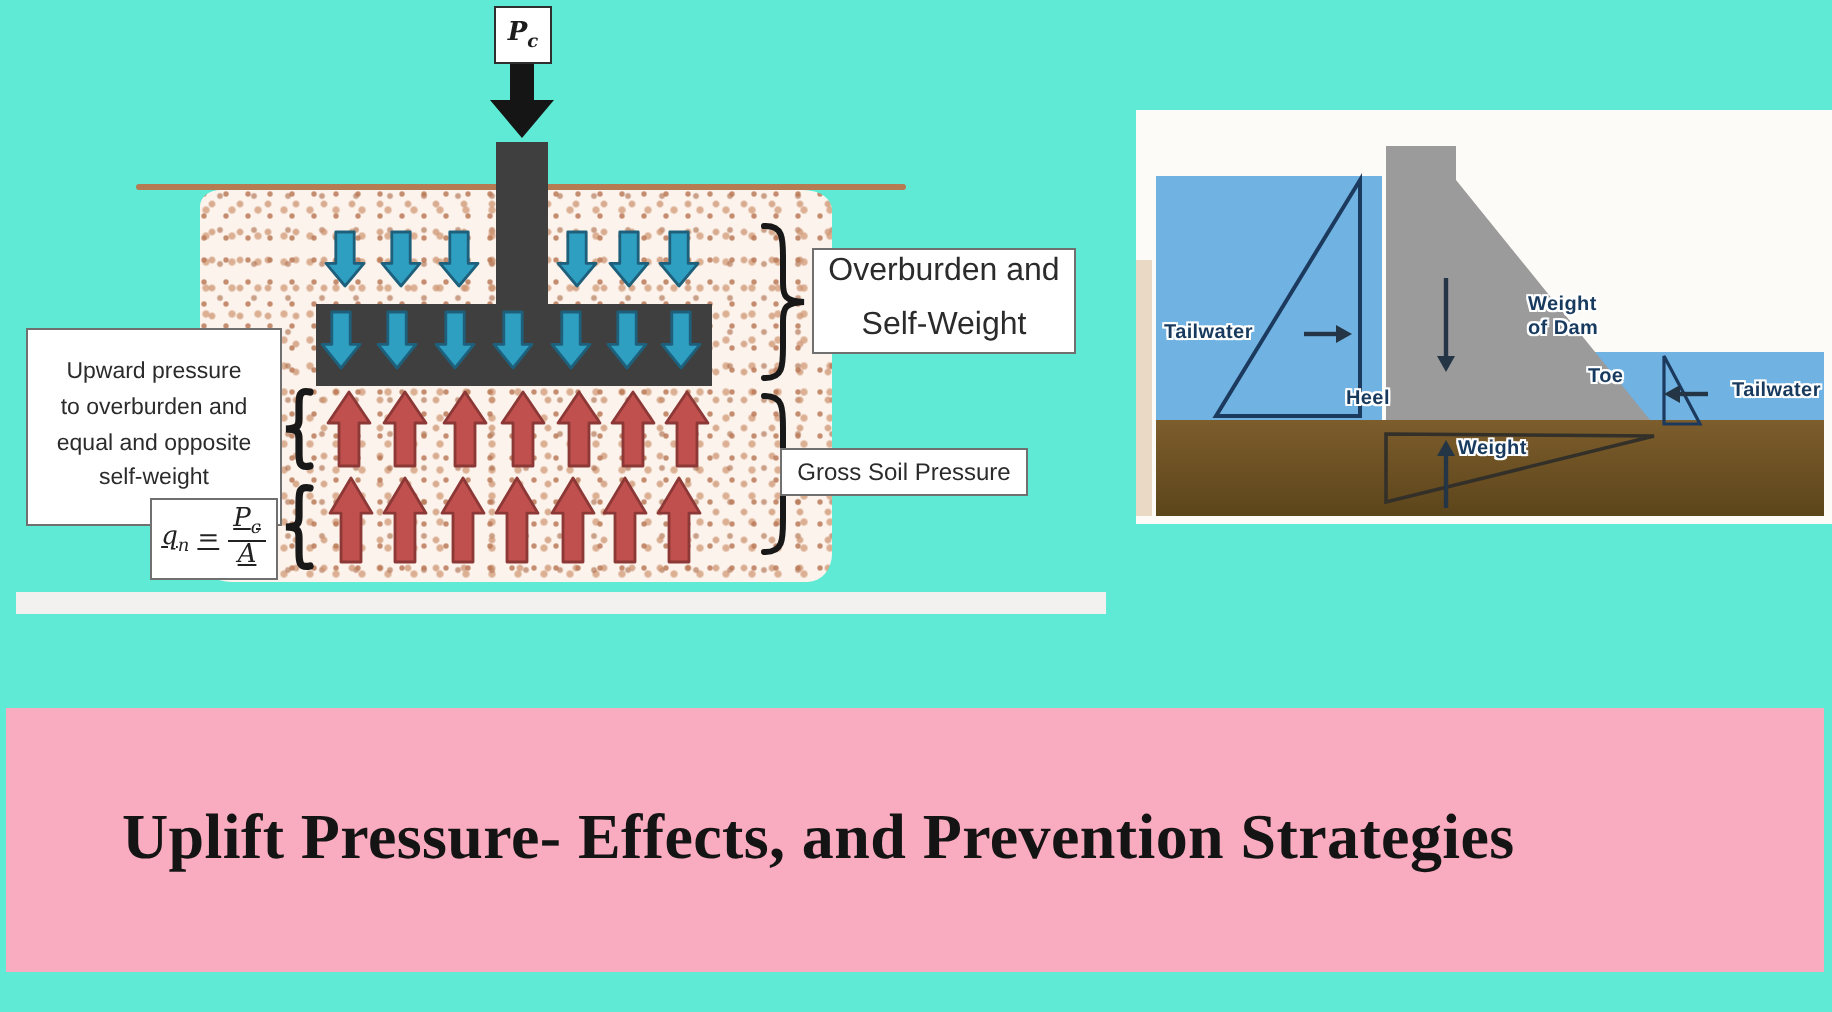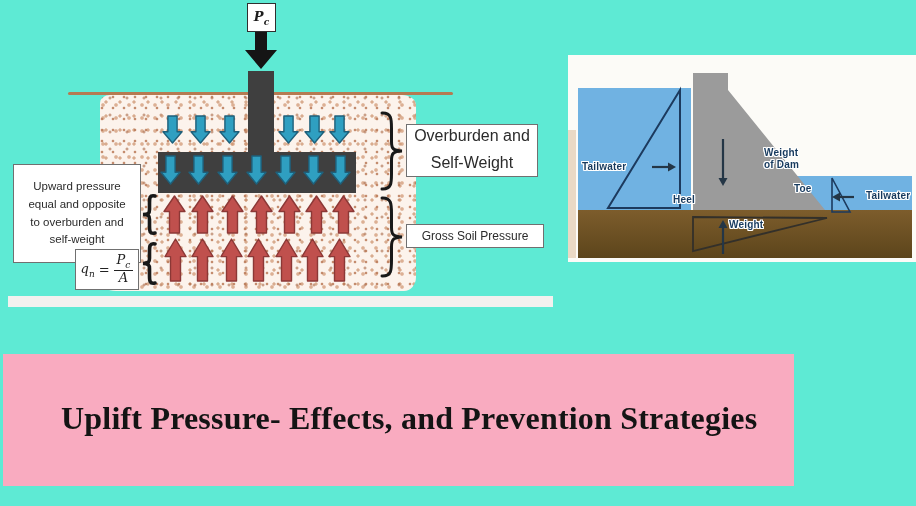--- a/index.html
+++ b/index.html
@@ -25,25 +25,25 @@
         background:var(--column,#3f3f3f);}
   .top-arrow{position:absolute;left:244px;top:30px;}
   .pc-box{position:absolute;left:247px;top:3px;width:27px;height:27px;background:#fff;
         border:1.5px solid #2f2f2f;display:flex;align-items:center;justify-content:center;
         font:italic bold 13px "DejaVu Serif",serif;color:#1c1c1c;}
   .pc-box sub,.math sub{font-size:9px;}
   .box{position:absolute;background:#fff;border:1px solid #707070;color:var(--box-text,#2b2b2b);
         font:11.5px/1.55 "Liberation Sans",sans-serif;text-align:center;
         display:flex;flex-direction:column;justify-content:center;box-sizing:border-box;}
   .box-overburden{left:406px;top:124px;width:132px;height:53px;font-size:16px;line-height:1.7;justify-content:flex-end;}
-  .box-gross{left:406px;top:224px;width:138px;height:24px;font-size:12px;}
+  .box-gross{left:390px;top:224px;width:124px;height:24px;font-size:12px;}
   .box-upward{left:13px;top:164px;width:128px;height:99px;}
   .box-formula{left:75px;top:249px;width:64px;height:41px;}
   .math{display:flex;align-items:center;justify-content:center;gap:4px;
-        font:italic 13px "DejaVu Serif",serif;color:#222;}
+        font:italic 13px "DejaVu Serif",serif;color:#222;text-decoration:underline;}
   .frac{display:inline-flex;flex-direction:column;line-height:1.15;text-align:center;}
   .frac .num{border-bottom:1px solid #222;padding:0 3px;}
   .soil-fade{position:absolute;left:8px;top:296px;width:545px;height:11px;background:#f3f1ef;}
 
   
   .dam{position:absolute;left:568px;top:55px;width:348px;height:207px;background:#fcfbf7;}
   .dam-edge{position:absolute;left:0;top:75px;width:8px;height:128px;background:#ead9c5;}
   .water-left{position:absolute;left:10px;top:33px;width:113px;height:122px;background:var(--water,#70b2e2);}
   .water-right{position:absolute;left:222px;top:121px;width:122px;height:34px;background:var(--water,#70b2e2);}
   .dam-ground{position:absolute;left:10px;top:155px;width:334px;height:48px;
@@ -54,21 +54,21 @@
         text-shadow:-1px -1px 0 #fff,1px -1px 0 #fff,-1px 1px 0 #fff,1px 1px 0 #fff,
                     0 -1px 0 #fff,0 1px 0 #fff,-1px 0 0 #fff,1px 0 0 #fff;}
   .lbl-headwater{left:14px;top:106px;}
   .lbl-weight{left:160px;top:92px;margin-left:36px;}
   .lbl-heel{left:105px;top:139px;}
   .lbl-toe{left:226px;top:128px;}
   .lbl-tailwater{left:298px;top:135px;}
   .lbl-uplift{left:161px;top:164px;}
 
   
-  .banner{position:absolute;left:3px;top:354px;width:791px;height:132px;
+  .banner{position:absolute;left:3px;top:354px;width:909px;height:132px;
         background:var(--banner-bg,#f9abc0);display:flex;align-items:center;}
   .banner h1{margin:0 0 4px 58px;font:bold 32px "Liberation Serif",serif;
         color:var(--banner-text,#141414);letter-spacing:.2px;}
 </style>
 </head>
 <body>
 
 <div class="page">
 
   <section class="foundation">
@@ -188,22 +188,22 @@
       <span>Overburden and</span>
       <span>Self-Weight</span>
     </div>
 
     <div class="box box-gross">
       <span>Gross Soil Pressure</span>
     </div>
 
     <div class="box box-upward">
       <span>Upward pressure</span>
+      <span>to overburden and</span>
       <span>equal and opposite</span>
-      <span>to overburden and</span>
       <span>self-weight</span>
     </div>
 
     <div class="box box-formula">
       <span class="math">
         <span><i>q</i><sub>n</sub></span>
         <span>=</span>
         <span class="frac">
           <span class="num"><i>P</i><sub>c</sub></span>
           <span class="den"><i>A</i></span>

